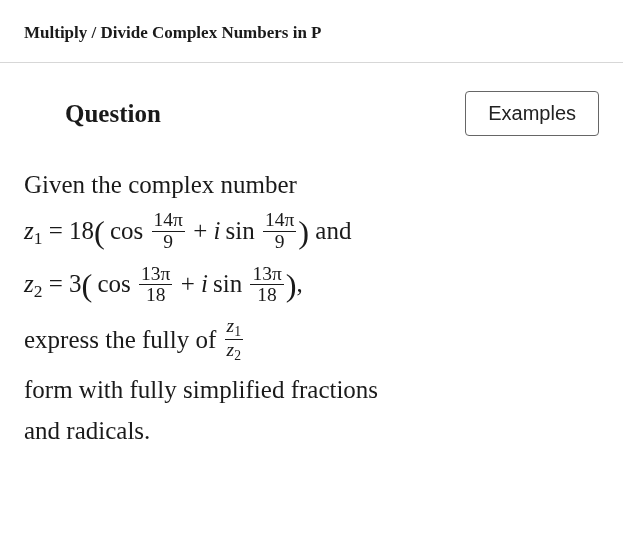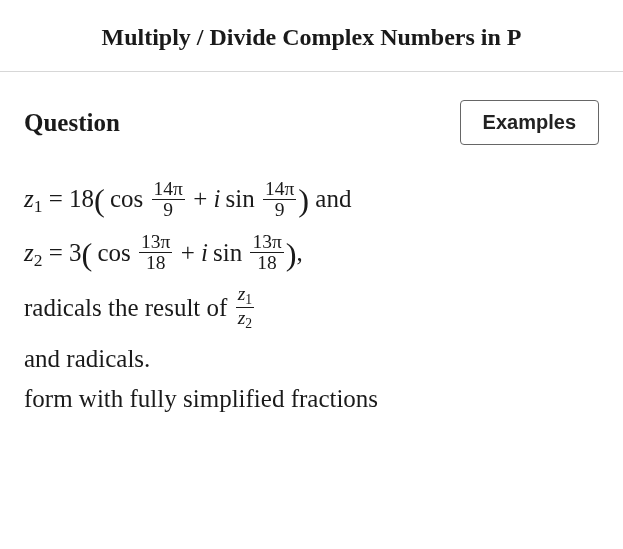--- a/index.html
+++ b/index.html
@@ -8,44 +8,44 @@
     font-family: Georgia, 'Times New Roman', serif;
     background: #ffffff;
     color: #1a1a1a;
     width: 623px;
   }
   .container {
     padding: 22px 24px 30px 24px;
   }
   .title {
     font-weight: 700;
-    font-size: 24px;
+    font-size: 17px;
     line-height: 1.3;
     margin-bottom: 18px;
-    text-align: center;
   }
   .divider {
     height: 1px;
     background: #d7d7d7;
     margin: 0 -24px 28px -24px;
   }
   .q-row {
     display: flex;
     align-items: center;
     justify-content: space-between;
     margin-bottom: 30px;
   }
   .q-label {
     font-weight: 700;
     font-size: 25px;
+    margin-left: 41px;
   }
   .examples-btn {
     font-family: Arial, Helvetica, sans-serif;
     font-size: 20px;
-    font-weight: 700;
+    font-weight: 400;
     color: #222;
     background: #fff;
     border: 1.5px solid #666;
     border-radius: 4px;
     padding: 10px 22px;
     cursor: pointer;
   }
   .body-text {
     font-size: 25px;
     line-height: 1.55;
@@ -82,34 +82,35 @@
   <div class="title">Multiply / Divide Complex Numbers in P</div>
   <div class="divider"></div>
 
   <div class="q-row">
     <div class="q-label">Question</div>
     <button class="examples-btn">Examples</button>
   </div>
 
   <div class="body-text">
 
+    <div class="math-line">Given the complex number</div>
 
     <div class="math-line">
       <span class="mi">z</span><span class="sub">1</span><span> = </span><span>18</span><span class="lparen">(</span> <span>cos</span>
       <span class="frac"><span class="num">14π</span><span class="den">9</span></span><span> + </span><span class="mi">i</span> <span>sin</span>
       <span class="frac"><span class="num">14π</span><span class="den">9</span></span><span class="rparen">)</span><span> and</span>
     </div>
 
     <div class="math-line">
       <span class="mi">z</span><span class="sub">2</span><span> = </span><span>3</span><span class="lparen">(</span> <span>cos</span>
       <span class="frac"><span class="num">13π</span><span class="den">18</span></span><span> + </span><span class="mi">i</span> <span>sin</span>
       <span class="frac"><span class="num">13π</span><span class="den">18</span></span><span class="rparen">)</span><span>,</span>
     </div>
 
     <div class="math-line">
-      <span>radicals the result of </span><span class="frac frac-wide"><span class="num"><span class="mi">z</span><span class="sub">1</span></span><span class="den"><span class="mi">z</span><span class="sub">2</span></span></span>
+      <span>express the fully of </span><span class="frac frac-wide"><span class="num"><span class="mi">z</span><span class="sub">1</span></span><span class="den"><span class="mi">z</span><span class="sub">2</span></span></span>
     </div>
 
+    <div class="math-line">form with fully simplified fractions</div>
     <div class="math-line">and radicals.</div>
-    <div class="math-line">form with fully simplified fractions</div>
 
   </div>
 </div>
 
 </body></html>

